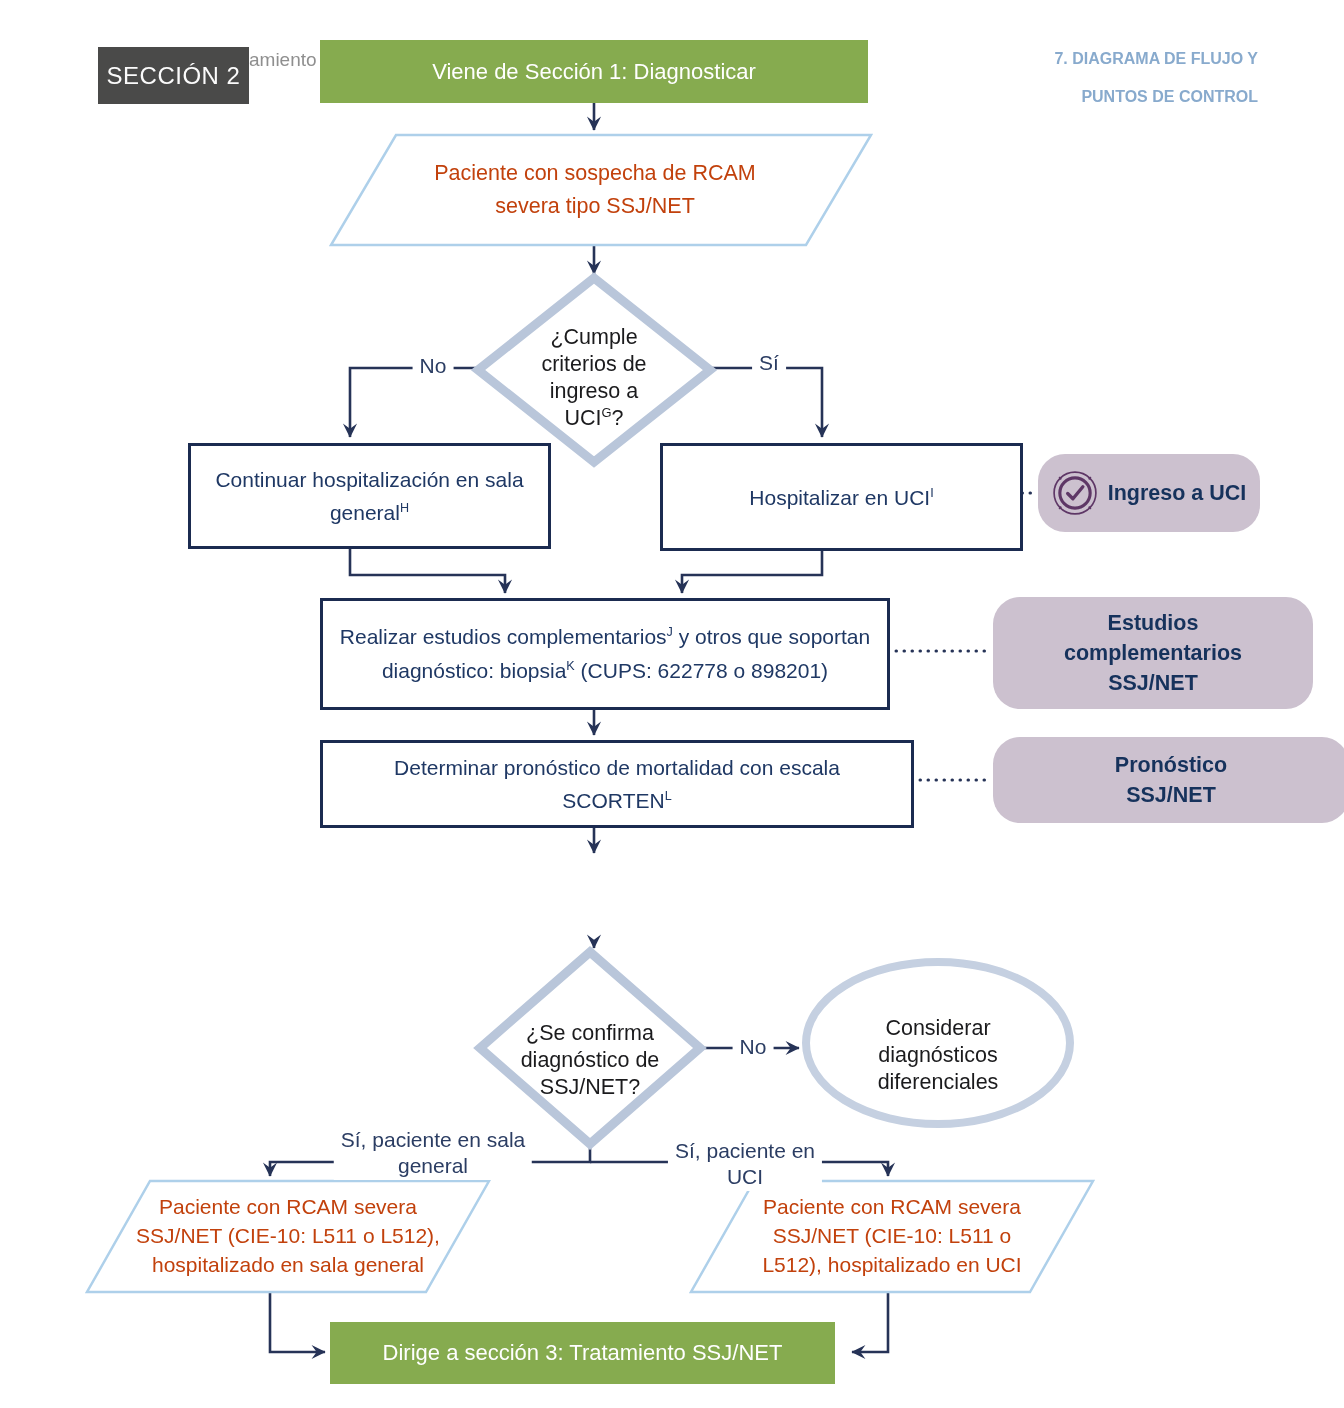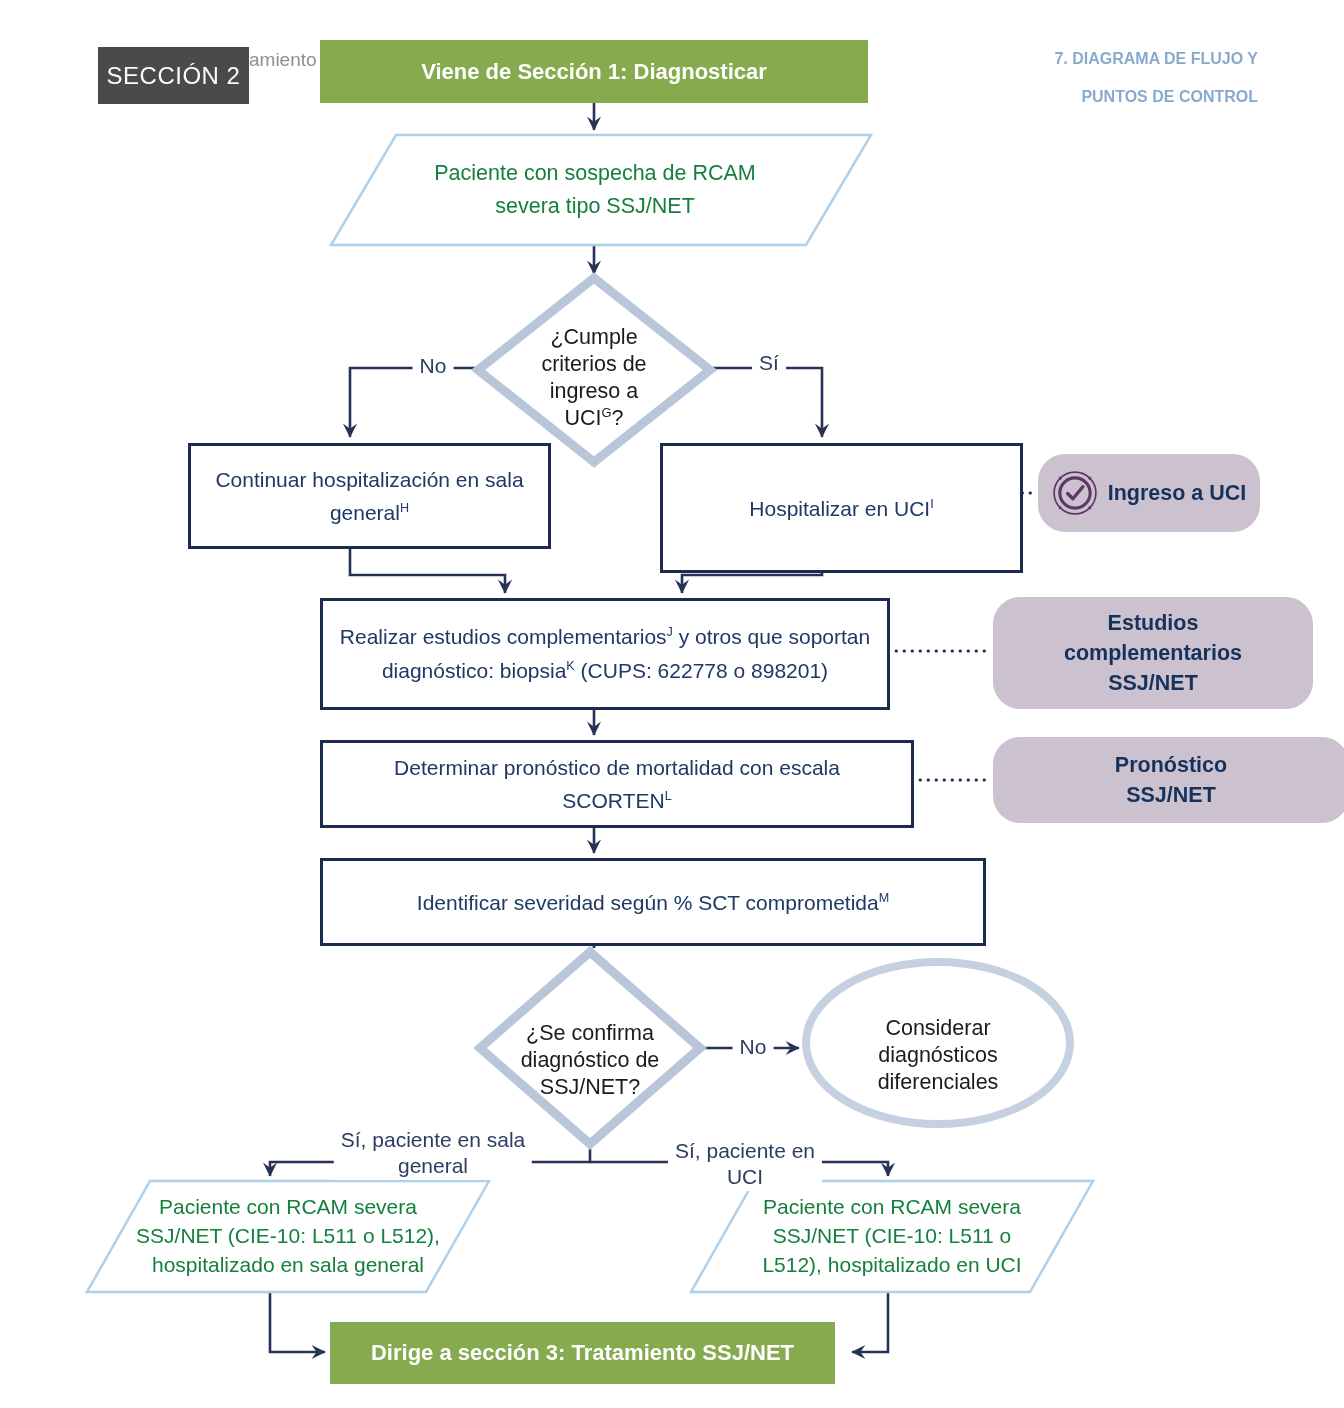--- a/index.html
+++ b/index.html
@@ -9,29 +9,29 @@
   }
   #wires{position:absolute;left:0;top:0;z-index:1;}
   .abs{position:absolute;z-index:2;}
   .center{display:flex;align-items:center;justify-content:center;text-align:center;}
   .sectionbox{
     left:98px;top:35px;width:151px;height:57px;background:#4a4a49;color:#fbfbfb;
     font-size:24px;letter-spacing:0.5px;z-index:3;margin-top:12px;
   }
   .docfrag{left:249px;top:46px;color:#8f8f8f;font-size:19px;line-height:28px;z-index:1;white-space:nowrap;}
   .greenbox{
-    background:#86ab4f;color:#ffffff;font-weight:bold;font-size:22px;z-index:2;
+    background:#86ab4f;color:#ffffff;font-weight:normal;font-size:22px;z-index:2;
   }
   .green-top{left:320px;top:40px;width:548px;height:63px;}
   .green-bottom{left:330px;top:1322px;width:505px;height:62px;}
   .hdr-right{
     right:86px;top:40px;text-align:right;color:#88aacd;font-weight:bold;font-size:16px;line-height:38px;z-index:2;position:absolute;
   }
   .hdr-right span{display:block;}
-  .nodetext{font-size:21.5px;line-height:33px;color:#15803d;}
+  .nodetext{font-size:21.5px;line-height:33px;color:#c2410c;}
   .nodetext .ln{display:block;}
   .rectbox{
     border:3.5px solid #1b2b50;background:#ffffff;color:#1f3864;font-size:21px;line-height:33px;
   }
   .diamond-text{font-size:21.5px;line-height:27px;color:#1b1b1d;margin-top:12px;}
   .diamond-text .ln{display:block;}
   .callout{
     background:#ccc1cf;border-radius:27px;color:#16325c;font-weight:bold;font-size:21.5px;line-height:30px;
   }
   .lbl{
@@ -116,21 +116,21 @@
   <div class="lbl" style="left:433px;top:352px;">
     <span>No</span>
   </div>
   <div class="lbl" style="left:769px;top:349px;">
     <span>Sí</span>
   </div>
 
   <div class="abs center rectbox" style="left:188px;top:443px;width:325px;height:100px;padding:0 16px;">
     <div><span>Continuar hospitalización en sala general</span><sup>H</sup></div>
   </div>
-  <div class="abs center rectbox" style="left:660px;top:443px;width:325px;height:100px;padding:12px 16px;text-align:center;">
+  <div class="abs center rectbox" style="left:660px;top:443px;width:325px;height:100px;padding:1px 16px;text-align:center;">
     <div><span>Hospitalizar en UCI</span><sup>I</sup></div>
   </div>
 
   <div class="abs center callout" style="left:1038px;top:454px;width:222px;height:78px;gap:10px;">
     <svg width="46" height="46" viewBox="0 0 44 44">
       <g stroke="#5e3766" fill="none">
         <circle cx="22" cy="22" r="20" stroke-width="1.6"></circle>
         <path d="M35.1,8.9 L37.2,6.8 M35.1,35.1 L37.2,37.2 M8.9,35.1 L6.8,37.2 M8.9,8.9 L6.8,6.8" stroke-width="1.6"></path>
         <circle cx="22" cy="22" r="14.5" stroke-width="3"></circle>
         <path d="M15,22.5 L20,27.5 L29.5,16" stroke-width="3.2" stroke-linecap="round" stroke-linejoin="round"></path>
@@ -149,23 +149,20 @@
   <div class="abs center rectbox" style="left:320px;top:740px;width:540px;height:82px;padding:0 24px;">
     <div><span>Determinar pronóstico de mortalidad con escala SCORTEN</span><sup>L</sup></div>
   </div>
   <div class="abs center callout" style="left:993px;top:737px;width:268px;height:86px;padding:0 44px;">
     <div>
         <span style="display:block;">Pronóstico</span>
         <span style="display:block;">SSJ/NET</span>
       </div>
   </div>
 
-  <div class="abs center rectbox" style="left:320px;top:858px;width:540px;height:82px;padding:0 60px;">
-    <div><span>Identificar severidad según % SCT comprometida</span><sup>M</sup></div>
-  </div>
 
   <div class="abs diamond-text" style="left:490px;top:1008px;width:200px;text-align:center;">
     <span class="ln">¿Se confirma</span>
     <span class="ln">diagnóstico de</span>
     <span class="ln">SSJ/NET?</span>
   </div>
   <div class="lbl" style="left:753px;top:1033px;">
     <span>No</span>
   </div>
 

